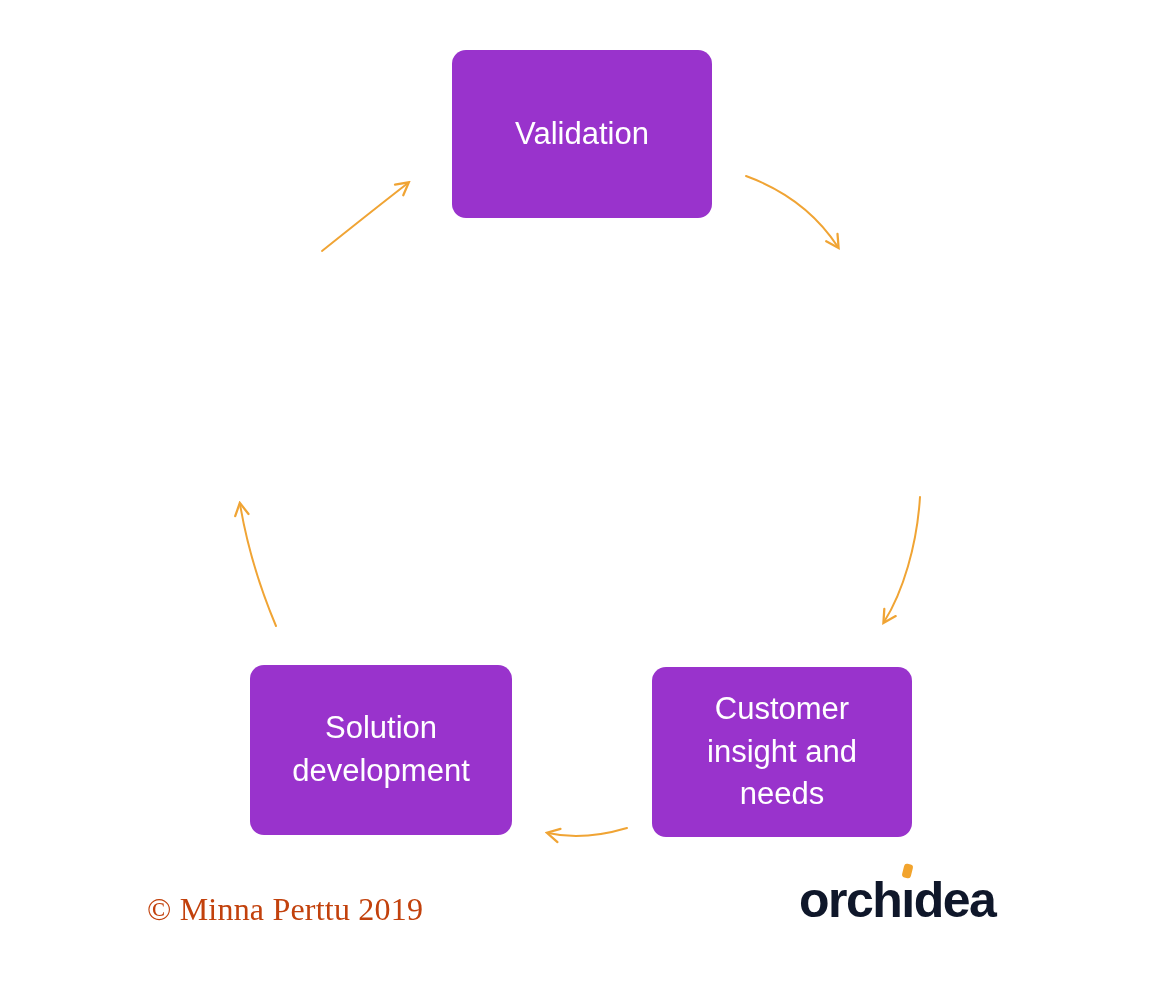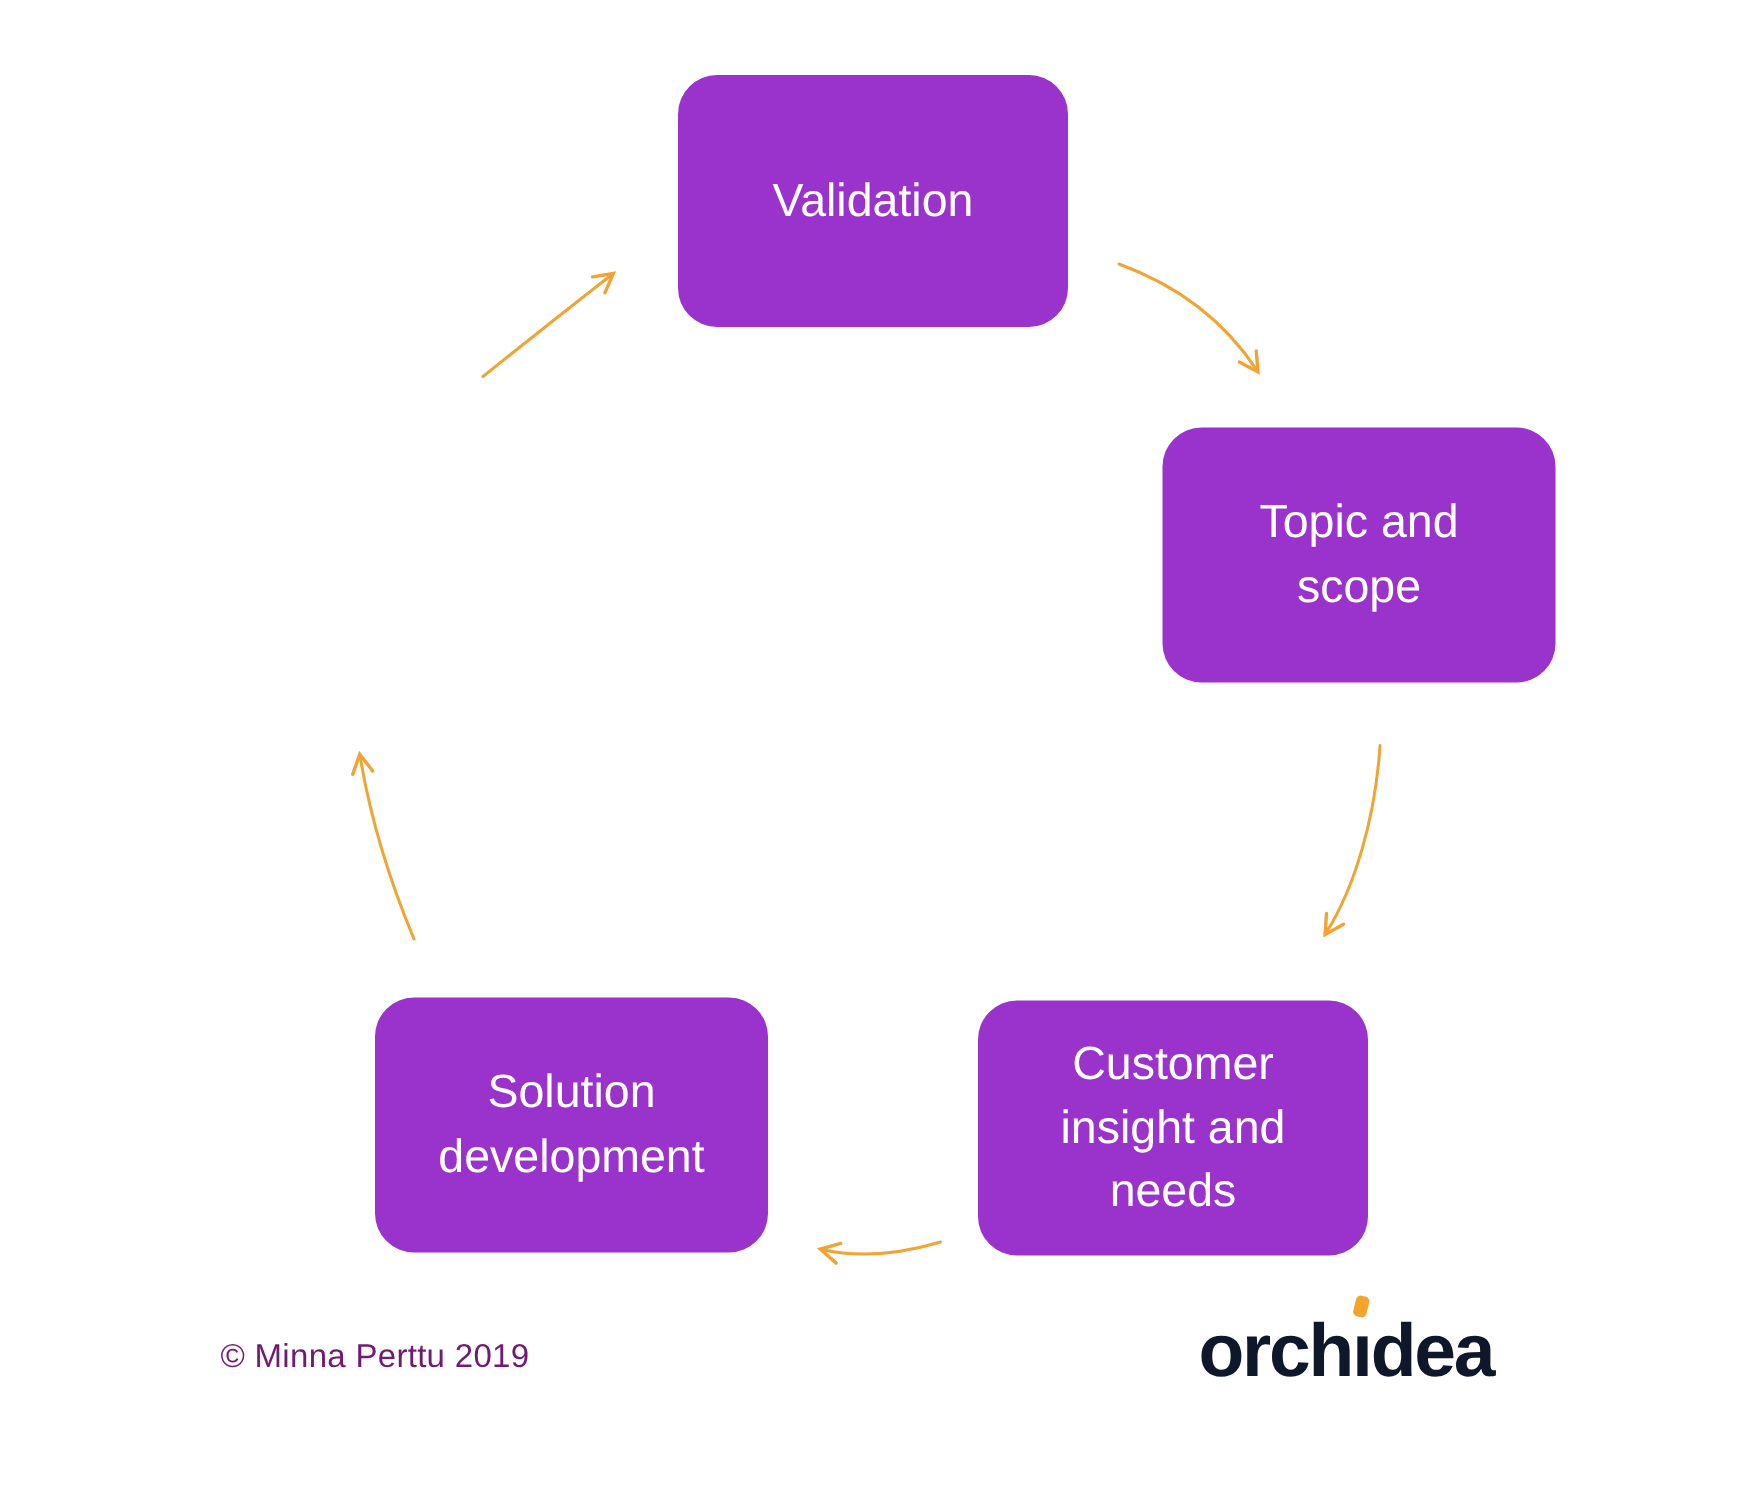--- a/index.html
+++ b/index.html
@@ -14,43 +14,44 @@
   }
   .arrows {
     position: absolute;
     left: 0; top: 0;
     width: 1168px; height: 1000px;
     pointer-events: none;
   }
   .node {
     position: absolute;
     background: #9933cc;
-    border-radius: 26px;
+    border-radius: 14px;
     color: #ffffff;
     display: flex;
     align-items: center;
     justify-content: center;
     text-align: center;
     font-size: 31px;
     line-height: 1.38;
     padding: 0 28px;
   }
   .node-validation   { left: 452px; top: 50px;  width: 260px; height: 168px; }
   .node-topic        { left: 775px; top: 285px; width: 262px; height: 170px; }
   .node-customer     { left: 652px; top: 667px; width: 260px; height: 170px; }
   .node-solution     { left: 250px; top: 665px; width: 262px; height: 170px; }
   .node-prototyping  { left: 125px; top: 283px; width: 262px; height: 170px; }
 
   .copyright {
     position: absolute;
     left: 147px;
     top: 891px;
-    font-size: 22px;
-    color: #701a75;
+    font-size: 32px;
+    color: #c2410c;
     letter-spacing: 0.2px;
+    font-family: Liberation Serif, serif;
   }
   .logo {
     position: absolute;
     left: 799px;
     top: 871px;
     font-size: 50px;
     font-weight: bold;
     color: #0f172a;
     letter-spacing: -1.5px;
     white-space: nowrap;
@@ -83,23 +84,20 @@
     <path d="M 920 497 C 917 545 903 592 884 622" fill="none" stroke-width="2" stroke-linecap="round" marker-end="url(#arrowV)" stroke="#f0a434"></path>
     <path d="M 627 828 Q 583 841 548 833" fill="none" stroke-width="2" stroke-linecap="round" marker-end="url(#arrowV)" stroke="#f0a434"></path>
     <path d="M 276 626 C 258 583 246 540 240 504" fill="none" stroke-width="2" stroke-linecap="round" marker-end="url(#arrowV)" stroke="#f0a434"></path>
     <path d="M 322 251 Q 372 211 408 183" fill="none" stroke-width="2" stroke-linecap="round" marker-end="url(#arrowV)" stroke="#f0a434"></path>
   </svg>
 
   <div class="node node-validation">
     <span>Validation</span>
   </div>
 
-  <div class="node node-topic">
-    <span>Topic and scope</span>
-  </div>
 
   <div class="node node-solution">
     <span>Solution development</span>
   </div>
 
   <div class="node node-customer">
     <span>Customer insight and needs</span>
   </div>
 
 

